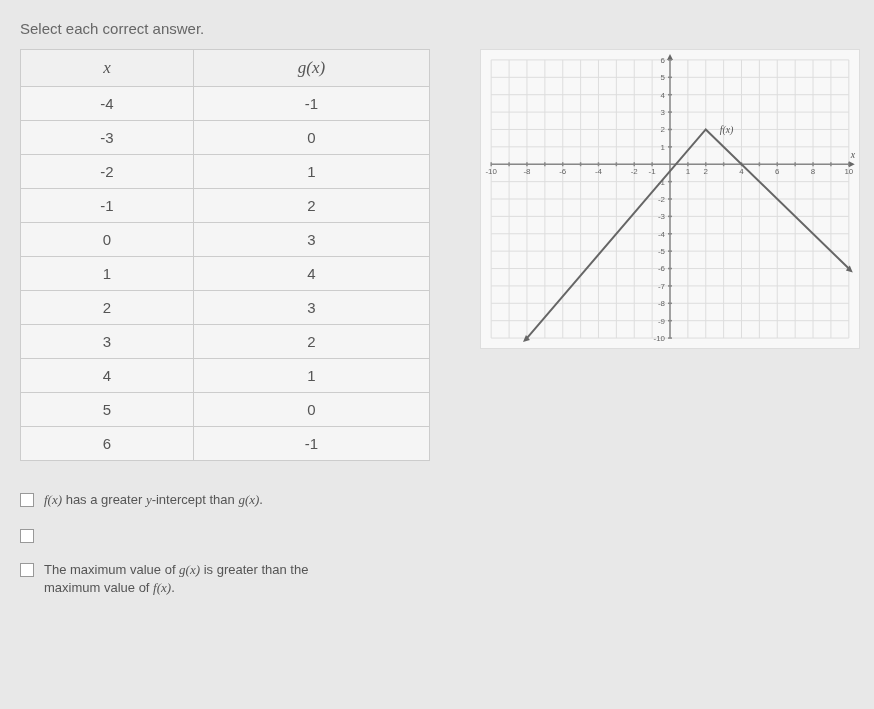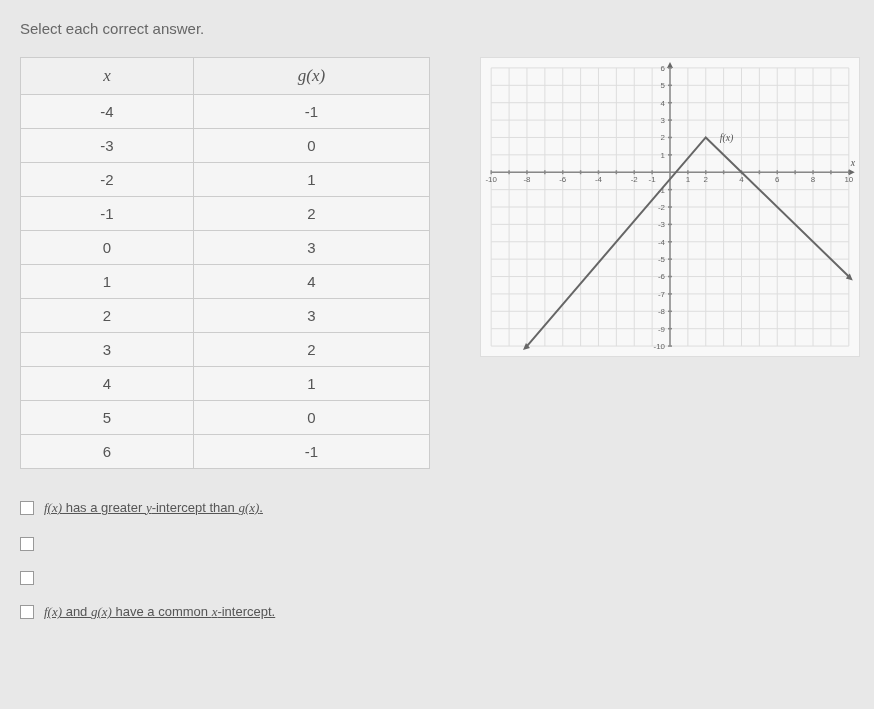--- a/index.html
+++ b/index.html
@@ -10,21 +10,21 @@
       width: 874px;
       height: 709px;
       color: #555;
     }
     .container { display: flex; gap: 20px; }
     .left-col { flex: 0 0 440px; }
     .right-col { flex: 1; padding-top: 0; }
     .prompt {
       font-size: 15px;
       color: #666;
-      margin-bottom: 20px;
+      margin-bottom: 12px;
     }
     table {
       border-collapse: collapse;
       width: 410px;
       background: #f5f5f5;
       margin-bottom: 30px;
     }
     th, td {
       border: 1px solid #ccc;
       padding: 8px 12px;
@@ -32,21 +32,21 @@
       font-size: 15px;
       color: #555;
       font-weight: normal;
     }
     th {
       font-style: italic;
       font-family: 'Times New Roman', serif;
       font-size: 17px;
       background: #f0f0f0;
     }
-    .options { margin-top: 12px; text-decoration: underline; }
+    .options { margin-top: 12px; }
     .option {
       display: flex;
       align-items: flex-start;
       margin-bottom: 18px;
       gap: 10px;
     }
     .checkbox {
       width: 14px;
       height: 14px;
       border: 1px solid #999;
@@ -134,24 +134,21 @@
     <div class="options">
       <div class="option">
         <div class="checkbox"></div>
         <div class="option-text"><span class="fn">f(x)</span> has a greater <span class="fn">y</span>-intercept than <span class="fn">g(x)</span>.</div>
       </div>
       <div class="option">
         <div class="checkbox"></div>
       </div>
       <div class="option">
         <div class="checkbox"></div>
-      </div>
-      <div class="option">
-        <div class="checkbox"></div>
-        <div class="option-text"><span class="fn">f(x)</span> and <span class="fn">g(x)</span> have a common <span class="fn">x</span>-intercept.</div>
+        <div class="option-text">The maximum value of <span class="fn">g(x)</span> is greater than the maximum value of <span class="fn">f(x)</span>.</div>
       </div>
     </div>
   </div>
 
   <div class="right-col">
     <svg class="graph" width="380" height="300" viewBox="0 0 380 300" id="graph-svg">
         <line x1="10" y1="290" x2="10" y2="10" class="grid-line"></line>
         <line x1="28" y1="290" x2="28" y2="10" class="grid-line"></line>
         <line x1="46" y1="290" x2="46" y2="10" class="grid-line"></line>
         <line x1="64" y1="290" x2="64" y2="10" class="grid-line"></line>

